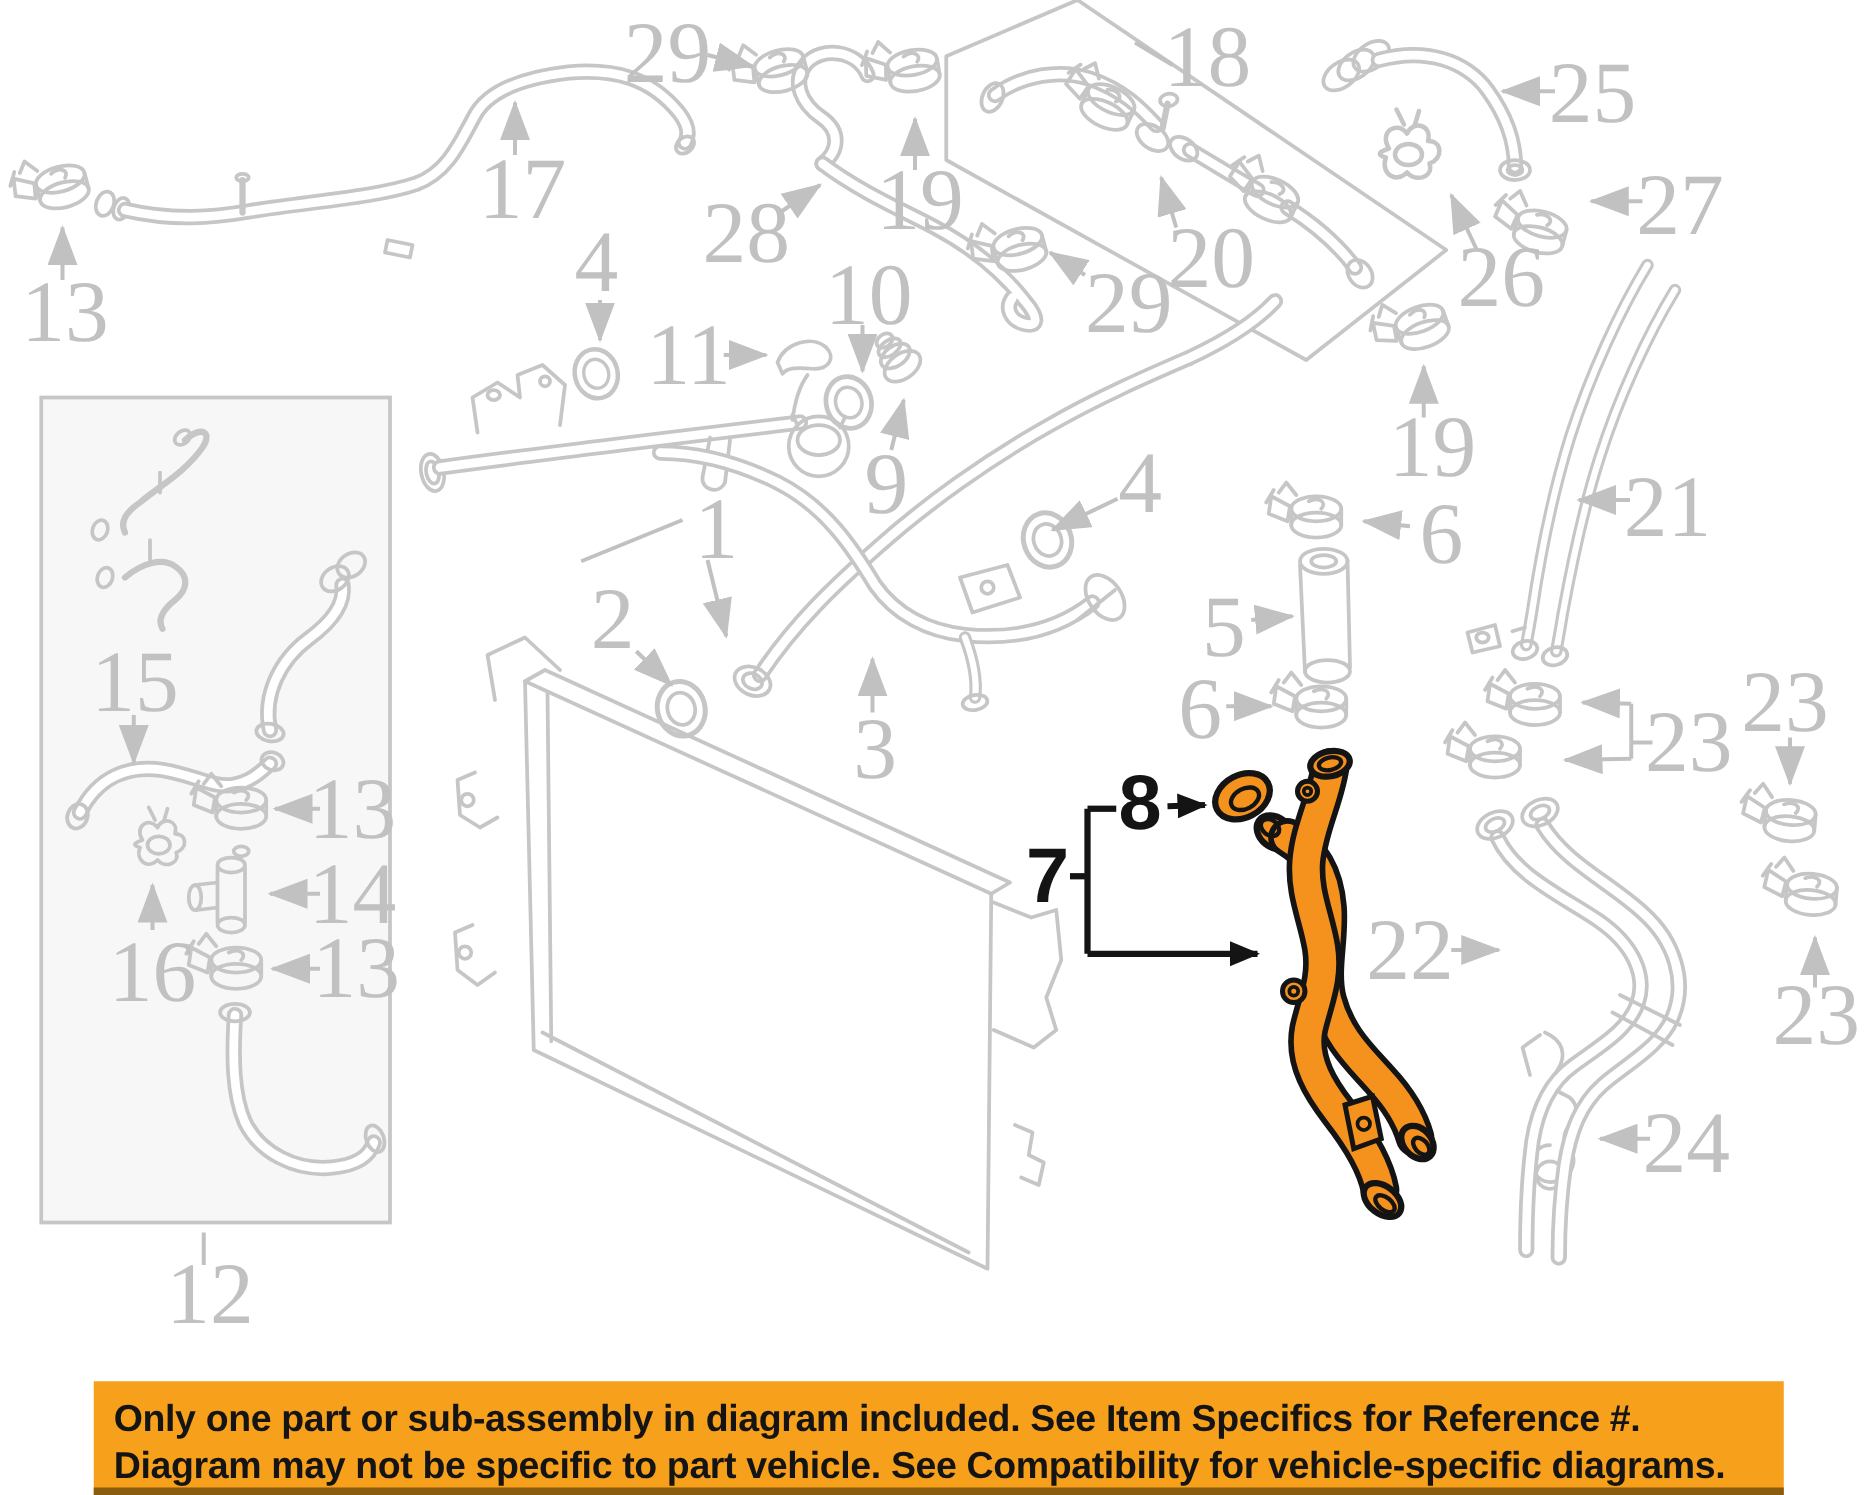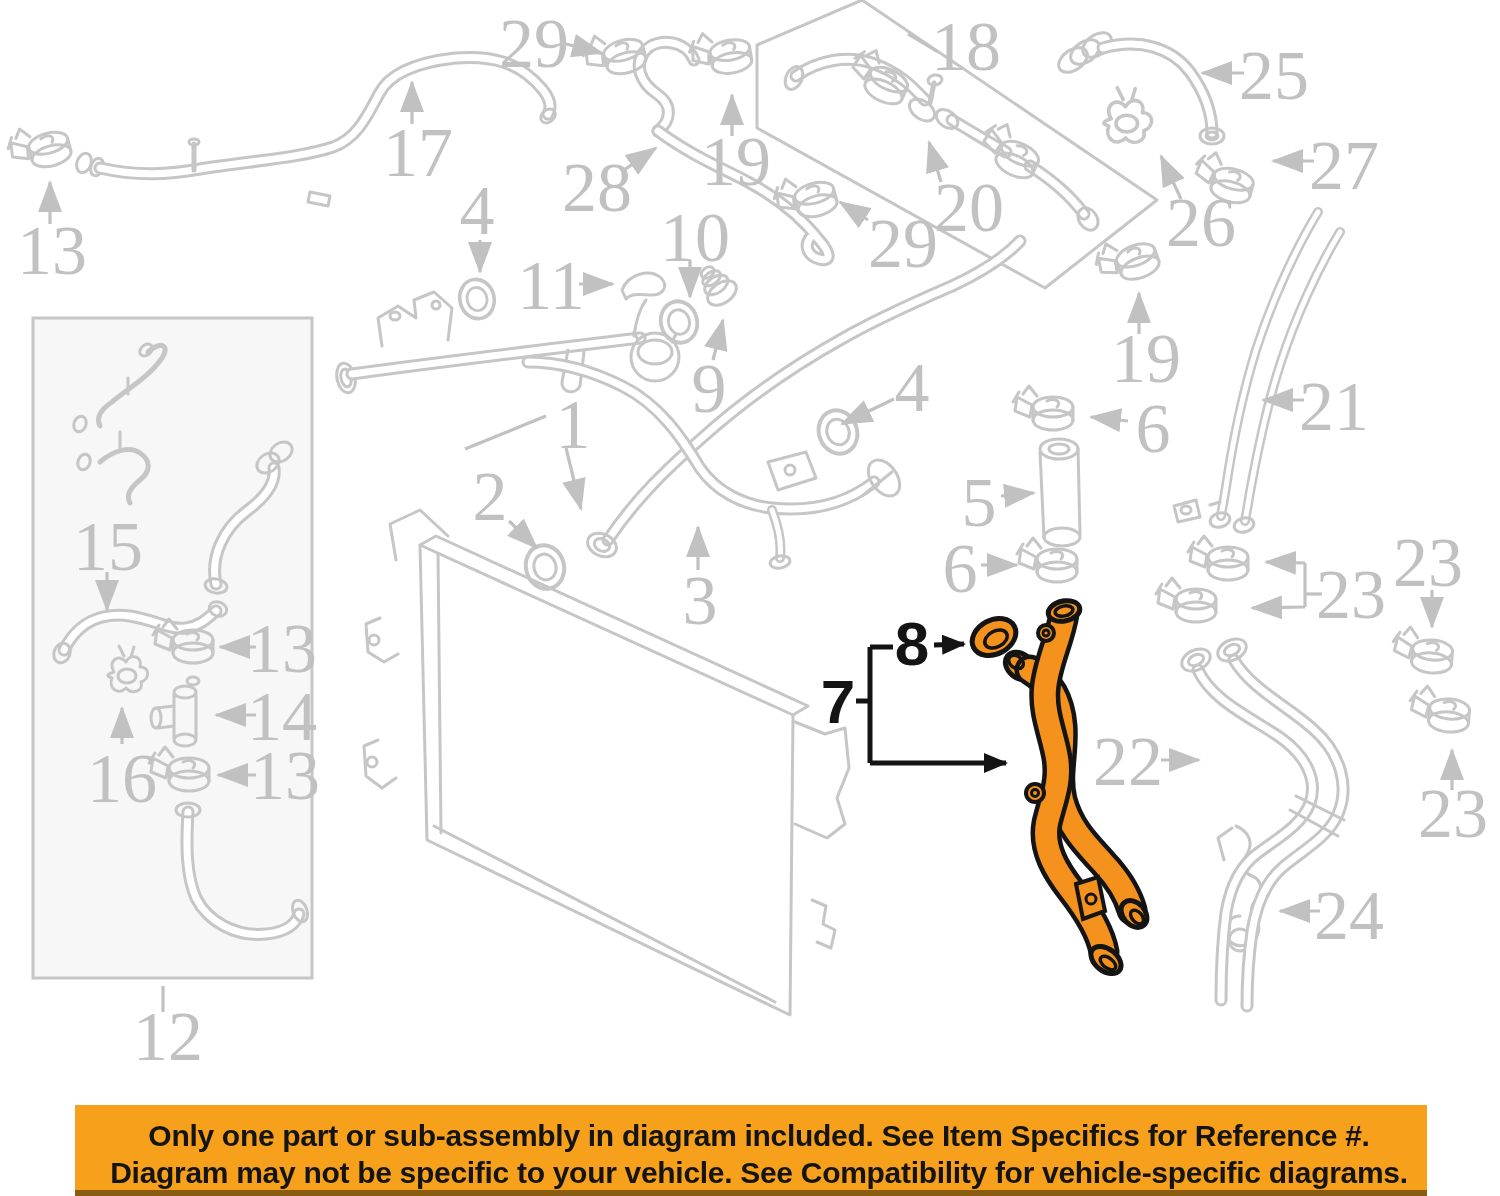--- a/index.html
+++ b/index.html
@@ -14,21 +14,21 @@
   .tube-so{stroke:var(--ln);fill:none;stroke-width:10;stroke-linecap:round;}
   .tube-si{stroke:#ffffff;fill:none;stroke-width:5;stroke-linecap:round;}
   .boxfill{fill:#f7f7f7;stroke:var(--ln);stroke-width:3;}
   .hl-b{stroke:var(--hlo);fill:none;stroke-width:31;stroke-linecap:round;}
   .hl-o{stroke:var(--hl);fill:none;stroke-width:22;stroke-linecap:round;}
   .hl-shape{fill:var(--hl);stroke:var(--hlo);stroke-width:5;}
   .hl-inner{fill:none;stroke:var(--hlo);stroke-width:3.5;}
   #banner{position:absolute;left:75px;top:1105px;width:1352px;height:91px;box-sizing:border-box;
           padding:12px 0 0 16px;border-bottom:6px solid #8a5c10;}
   #banner .bl{display:block;white-space:nowrap;font-weight:700;font-size:30px;line-height:37px;
-          letter-spacing:-0.3px;text-align:center;}
+          letter-spacing:-0.3px;}
 </style>
 </head>
 <body>
 
 <div id="stage">
 
 <svg id="art" width="1500" height="1196" viewBox="0 0 1500 1196" xmlns="http://www.w3.org/2000/svg">
   <defs>
     <marker id="ah-g" markerUnits="userSpaceOnUse" markerWidth="34" markerHeight="24" refX="30" refY="12" orient="auto">
       <path d="M0,0 L32,12 L0,24 Z" fill="#c1c1c1"></path>
@@ -345,16 +345,16 @@
         <line x1="856" y1="701" x2="870" y2="701" stroke="#141414" stroke-width="5"></line>
         <line x1="870" y1="763" x2="870" y2="647" stroke="#141414" stroke-width="5"></line>
         <line x1="870" y1="647" x2="893" y2="647" stroke="#141414" stroke-width="5"></line>
         <line x1="870" y1="763" x2="1006" y2="763" stroke="#141414" stroke-width="5" marker-end="url(#ah-b)"></line>
         <text x="838" y="701" fill="#141414" text-anchor="middle" dominant-baseline="central" font-family="'Liberation Sans',sans-serif" font-size="62" font-weight="600">7</text>
       </g>
 </svg>
 
 <div id="banner" style="background: rgb(247, 160, 27); color: rgb(20, 20, 20); border-bottom-color: rgb(138, 92, 16);">
   <span class="bl">Only one part or sub-assembly in diagram included. See Item Specifics for Reference #.</span>
-  <span class="bl">Diagram may not be specific to your vehicle. See Compatibility for vehicle-specific diagrams.</span>
+  <span class="bl">Diagram may not be specific to part vehicle. See Compatibility for vehicle-specific diagrams.</span>
 </div>
 
 </div>
 
 </body></html>

